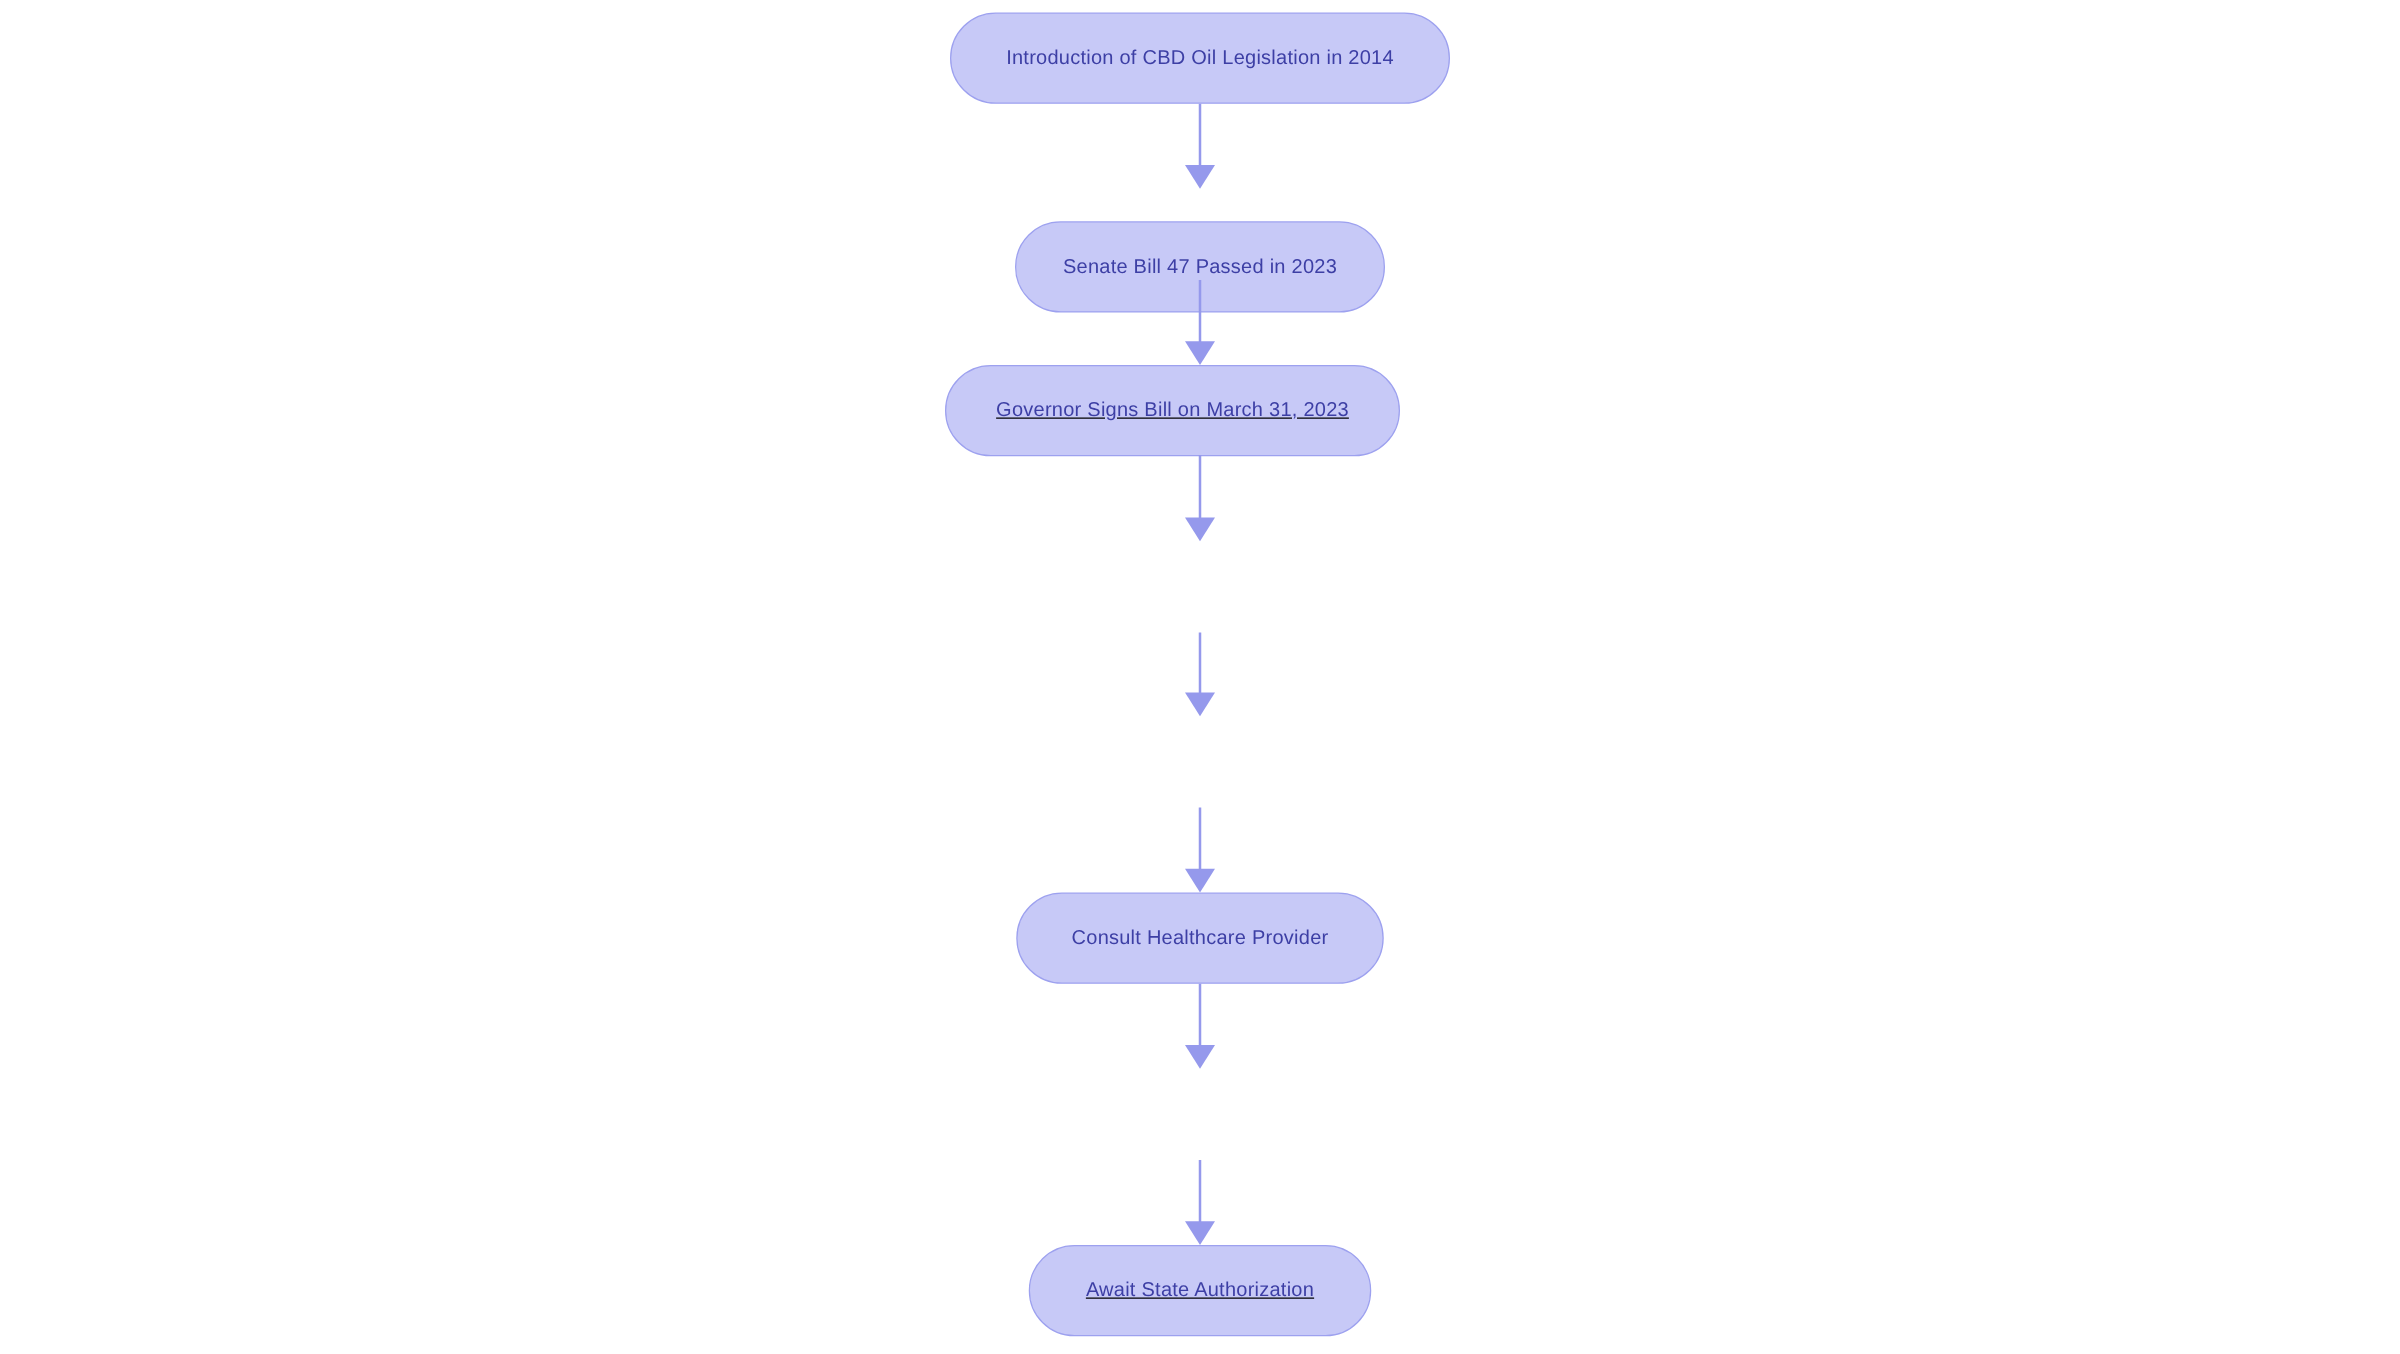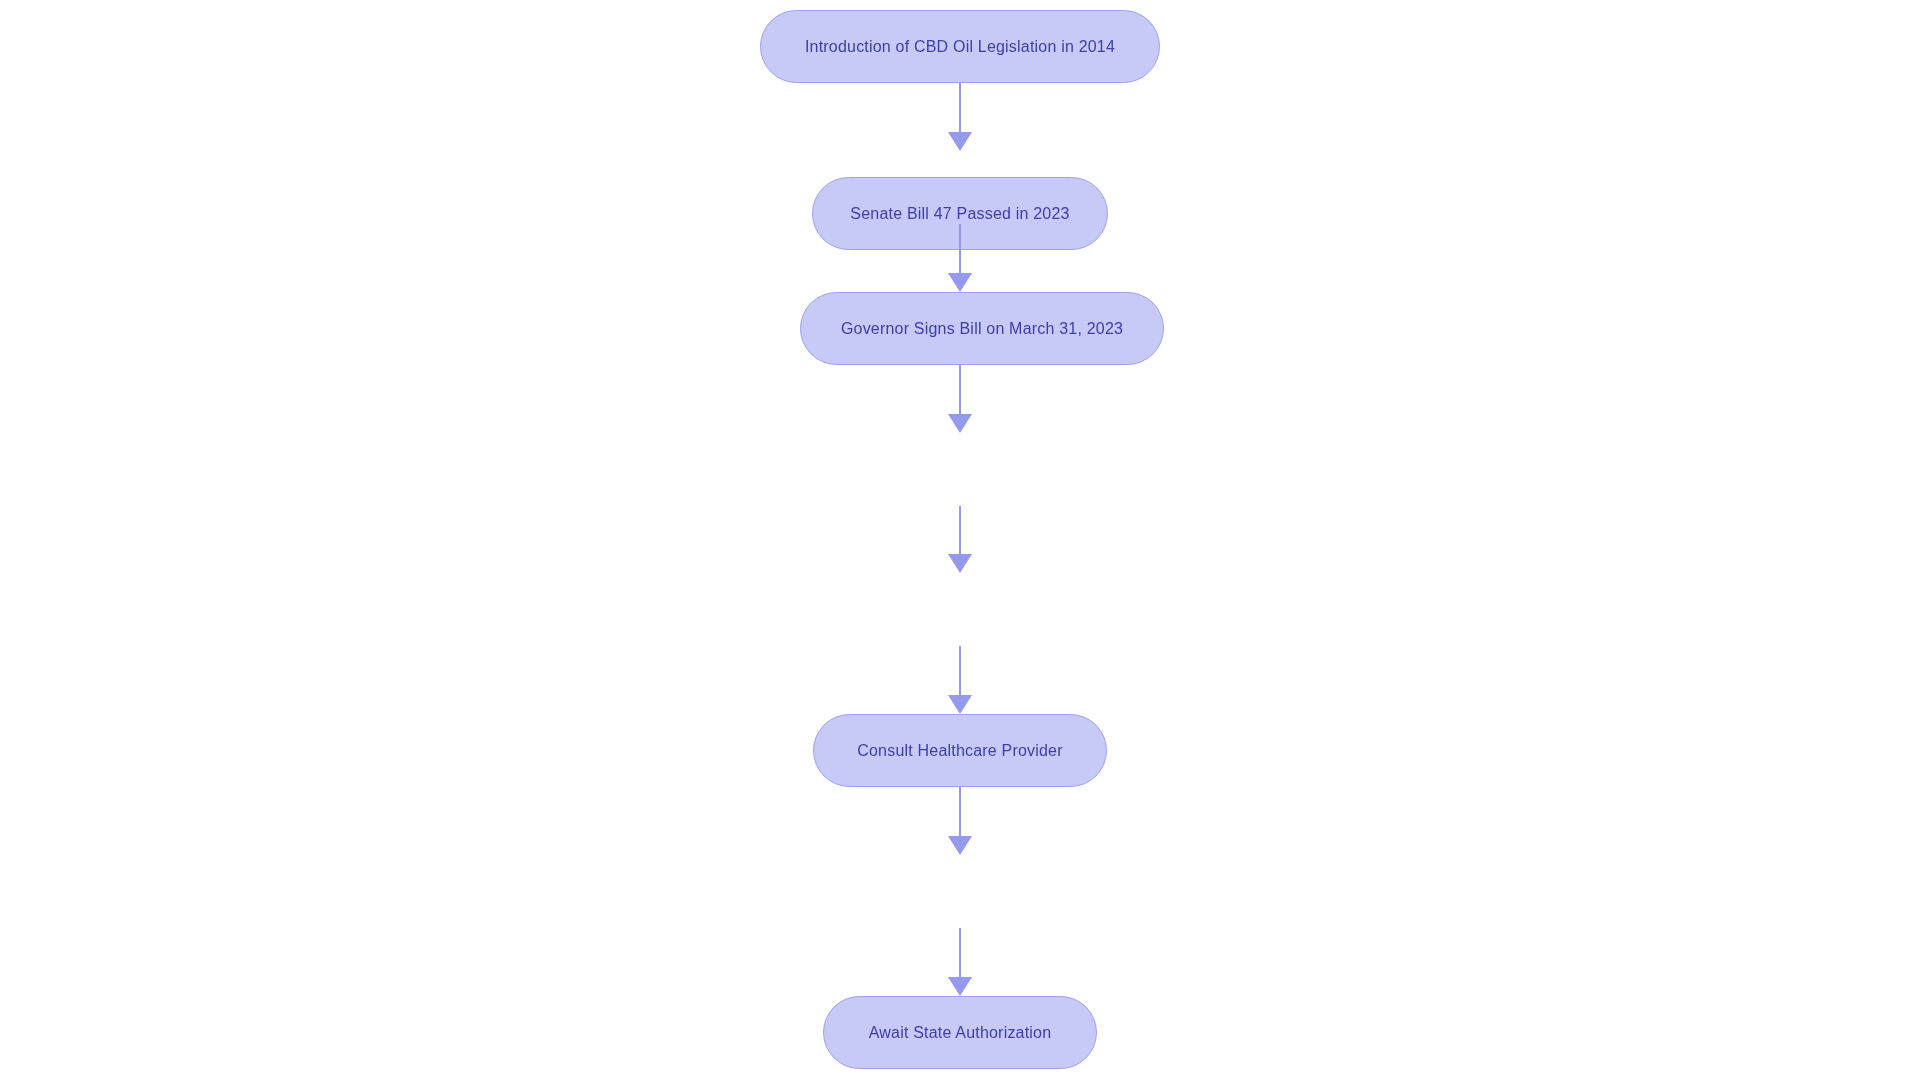--- a/index.html
+++ b/index.html
@@ -24,26 +24,26 @@
   }
   .node .label {
     color: #3d3fa5;
     font-size: 16px;
     letter-spacing: 0.2px;
     text-align: center;
     white-space: nowrap;
   }
   .n1 { left: 760px; top: 10px;  width: 400px; }
   .n2 { left: 812px; top: 151px; width: 296px; margin-top: 26px; }
-  .n3 { left: 800px; top: 292px; width: 364px; }
+  .n3 { left: 756px; top: 292px; width: 364px; text-decoration: underline; }
   .n4 { left: 798px; top: 433px; width: 324px; }
   .n5 { left: 794px; top: 573px; width: 332px; }
   .n6 { left: 813px; top: 714px; width: 294px; }
   .n7 { left: 800px; top: 855px; width: 320px; }
-  .n8 { left: 823px; top: 996px; width: 274px; }
+  .n8 { left: 823px; top: 996px; width: 274px; text-decoration: underline; }
 
   .arrow {
     position: absolute;
     left: 948px;
     width: 24px;
   }
   .a1 { top: 83px;  height: 68px; }
   .a2 { top: 224px; height: 68px; }
   .a3 { top: 364px; height: 69px; }
   .a4 { top: 506px; height: 67px; }

